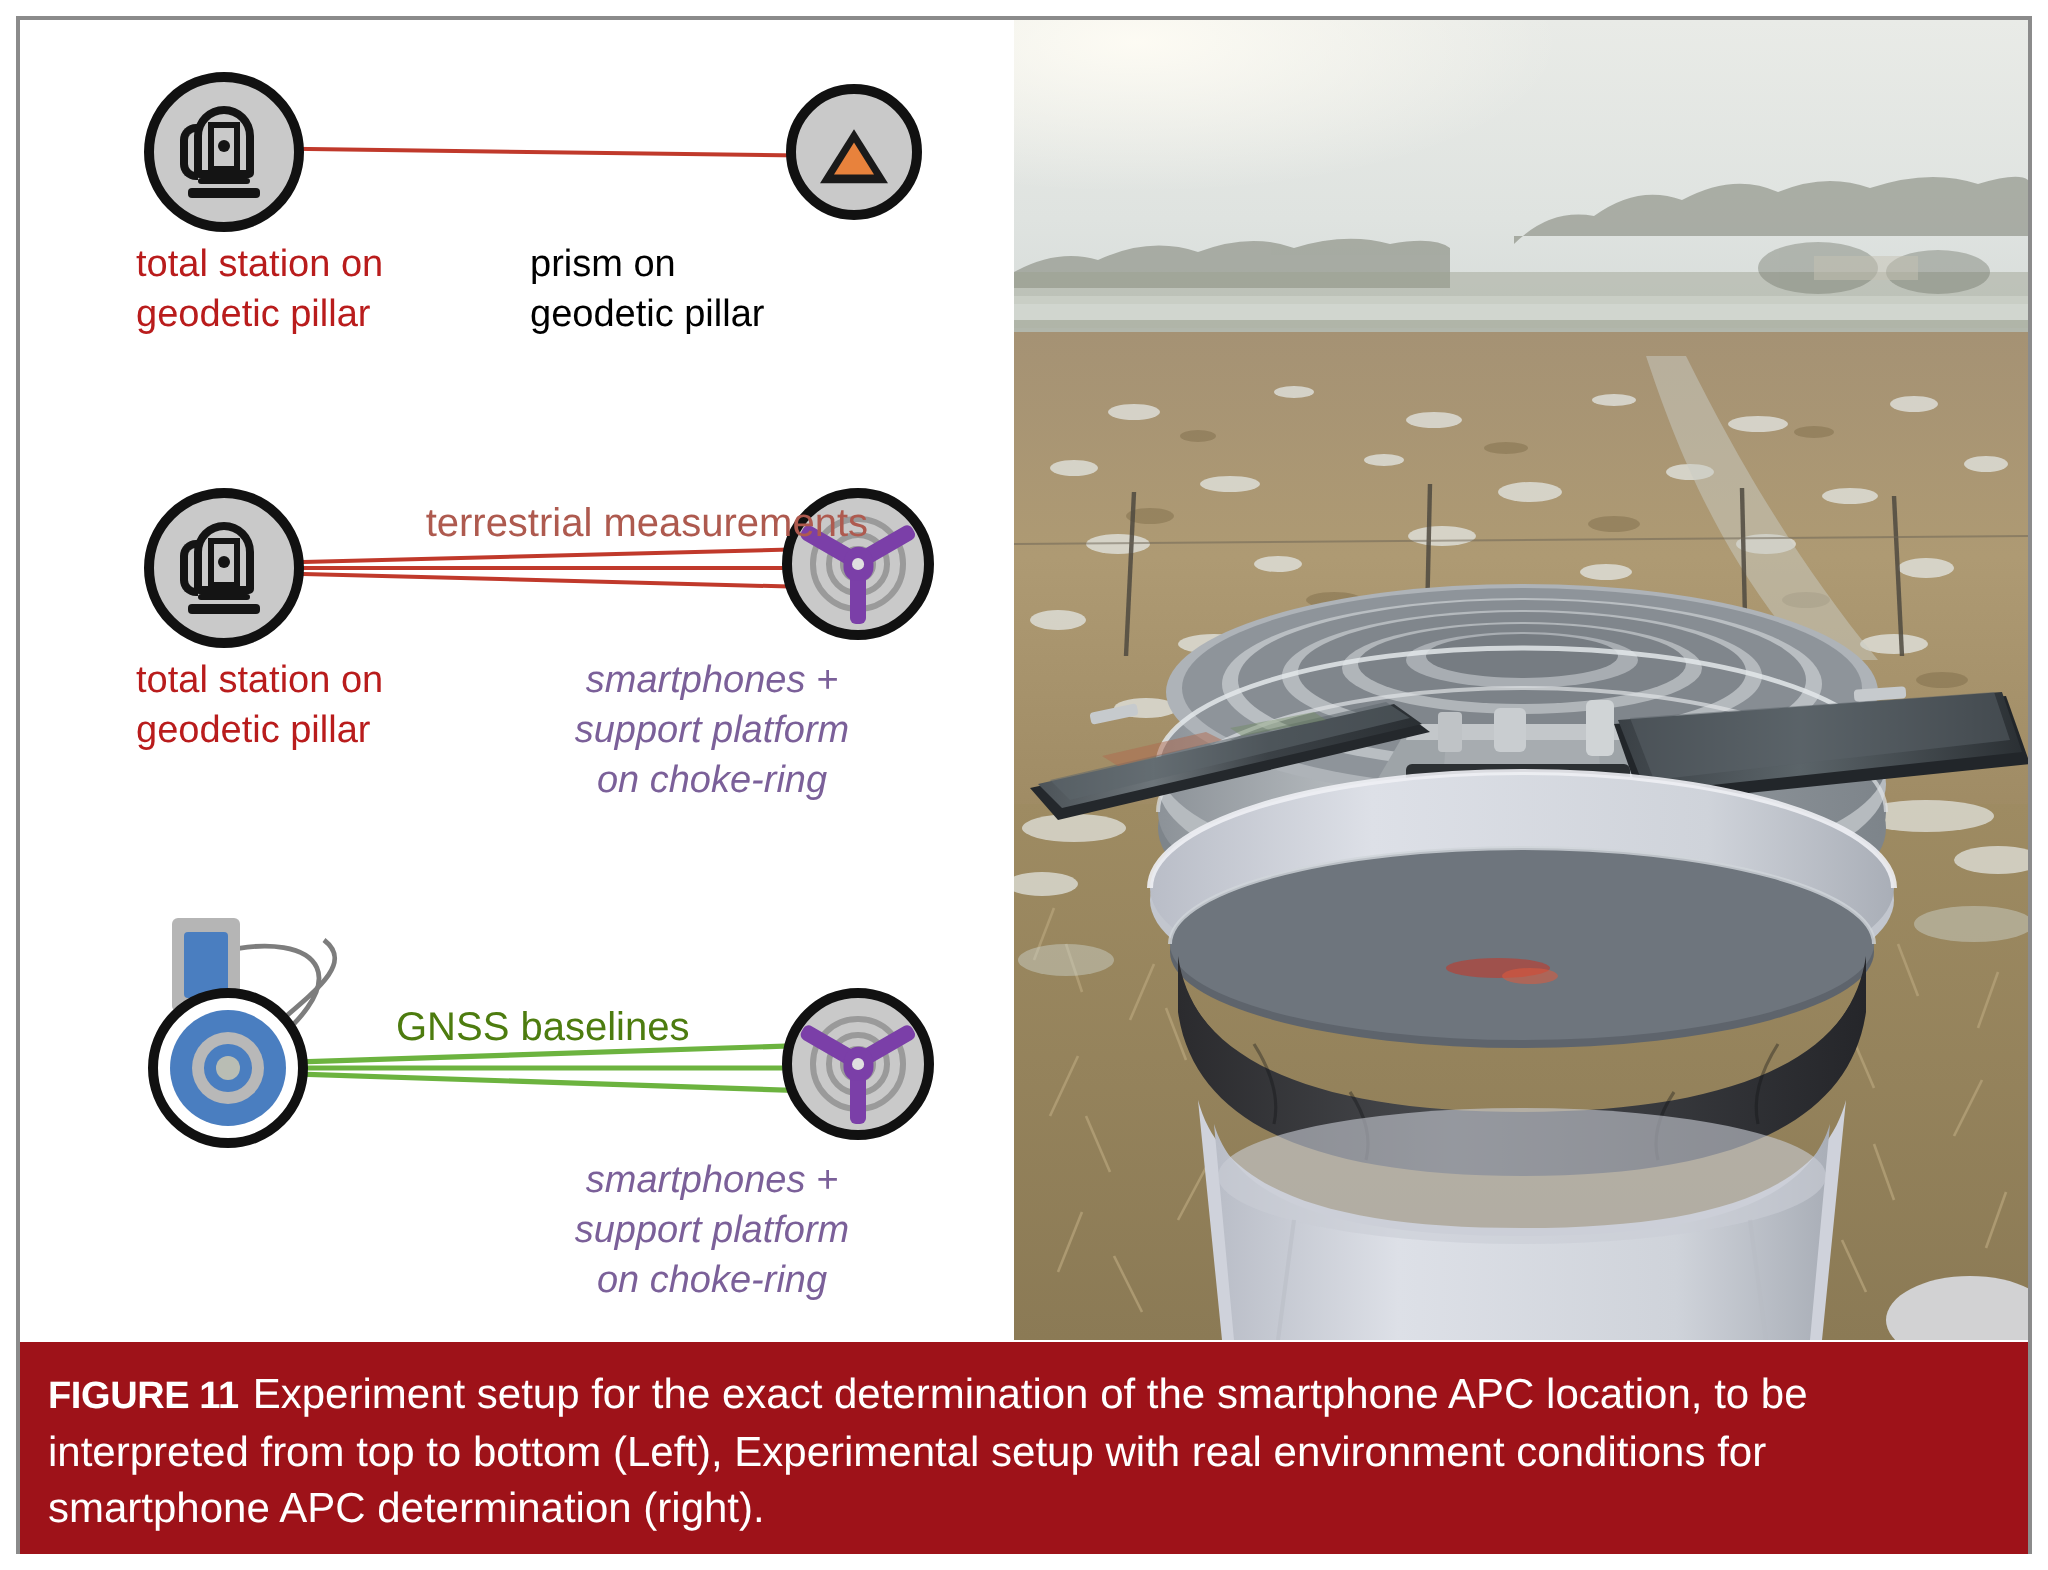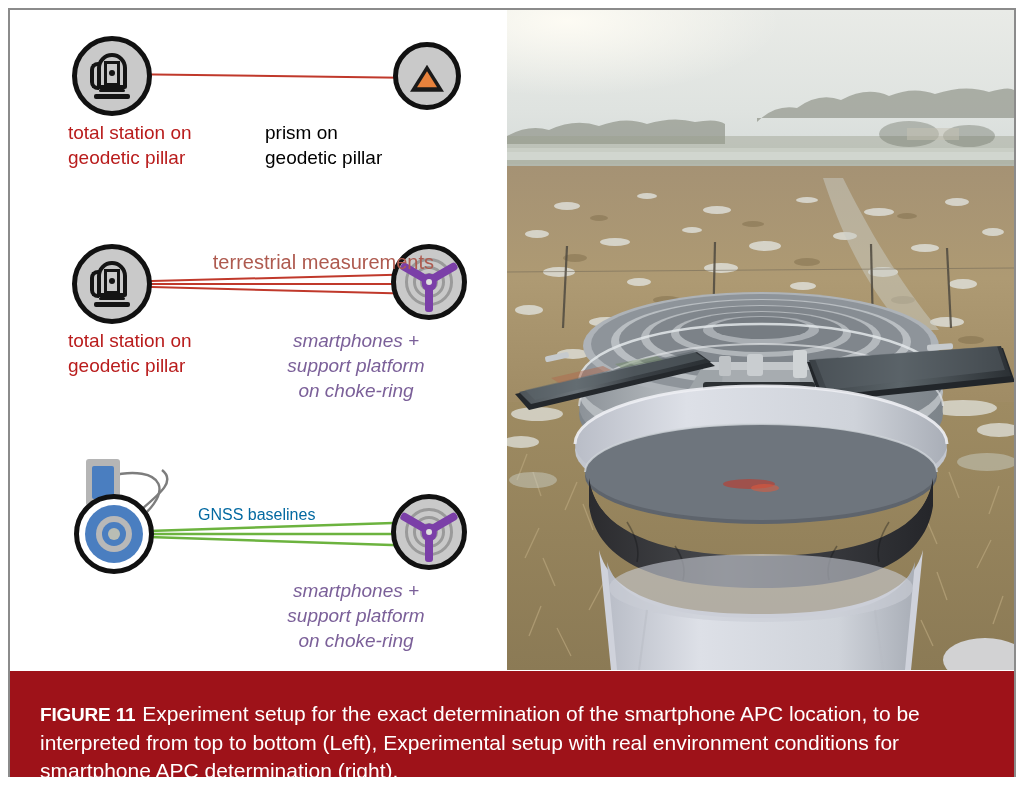--- a/index.html
+++ b/index.html
@@ -120,38 +120,38 @@
   
   .lab{
     position:absolute;font-size:19px;line-height:25px;
     font-family:"Liberation Sans", sans-serif;white-space:pre;
   }
   .lab-black{color:#b91c1c;}
   .lab-orange{color:#000000;}
   .lab-purple{color:#7b6099;}
   .lab-blue{color:#5c7da7;}
   .lab-red{color:#ae5a4f;font-size:20px;}
-  .lab-green{color:#0369a1;font-size:16px;}
+  .lab-green{color:#4d7c0f;font-size:20px;}
   .ta-r{text-align:center;font-style:italic;}
 
   
   .photo{
     position:absolute;left:507px;top:10px;width:507px;height:660px;
     overflow:hidden;background:#8a8f8a;
   }
   .photo svg{display:block;width:507px;height:660px;}
 
   
   .caption{
     position:absolute;left:10px;top:671px;width:1004px;height:106px;
     background:#9e1219;box-sizing:border-box;
     padding:13px 16px 0 14px;
   }
   .caption p{
-    margin:16px;color:#ffffff;font-size:21px;line-height:28px;
+    margin:0;color:#ffffff;font-size:21px;line-height:28px;
     font-family:"Liberation Sans", sans-serif;
   }
   .figtag{
     font-weight:bold;letter-spacing:-0.2px;font-size:19px;
     font-family:"Liberation Sans Narrow","Liberation Sans", sans-serif;
     margin-right:7px;
   }
 </style>
 </head>
 <body>

